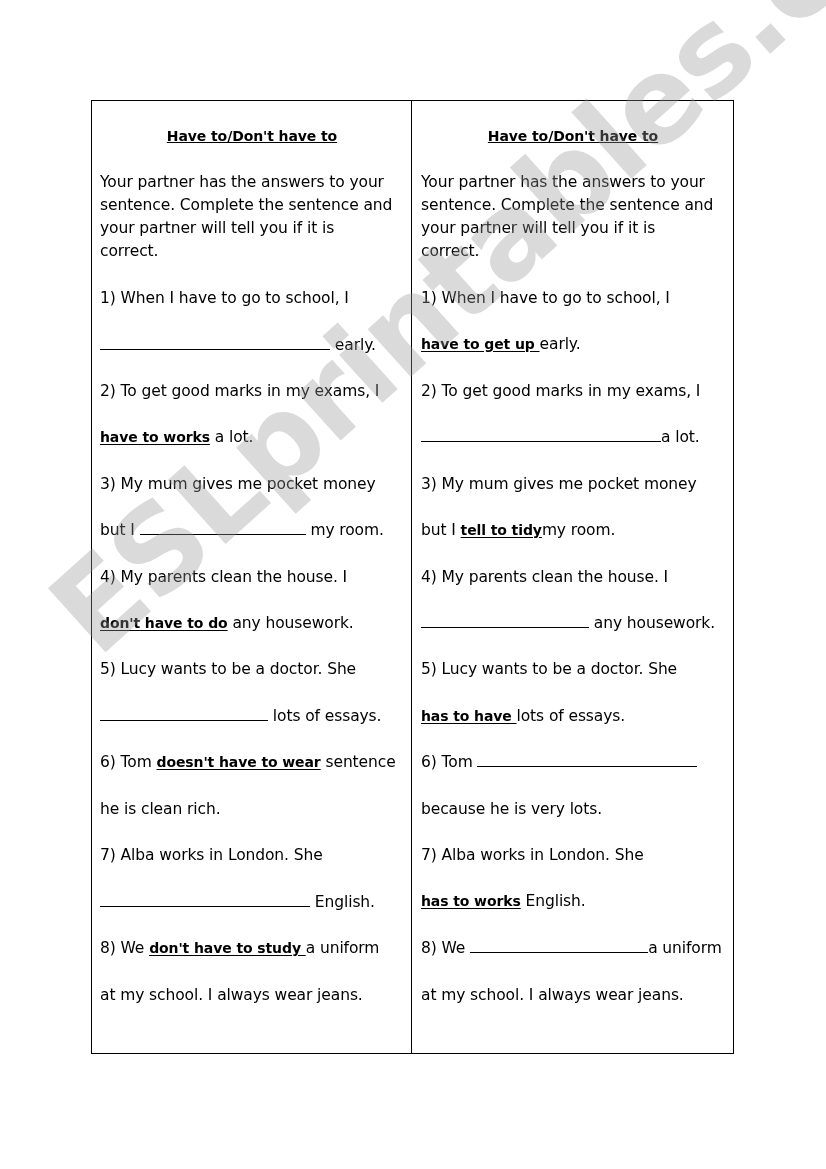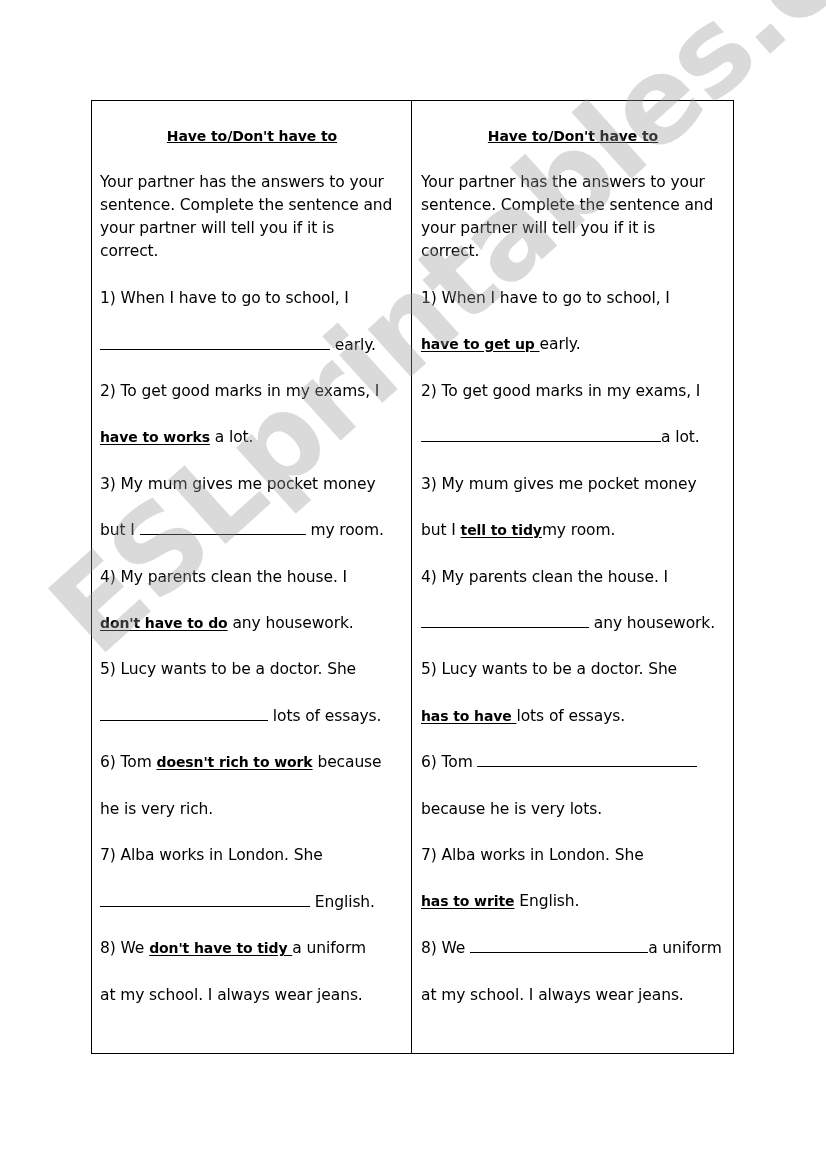--- a/index.html
+++ b/index.html
@@ -52,31 +52,31 @@
   <div class="line" style="top:513px">
     <span class="ans">don't have to do</span><span> any housework.</span>
   </div>
 
   <div class="line" style="top:559px">5) Lucy wants to be a doctor. She</div>
   <div class="line" style="top:606px">
     <span class="blank" style="width:168px"></span><span> lots of essays.</span>
   </div>
 
   <div class="line" style="top:652px">
-    <span>6) Tom </span><span class="ans">doesn't rich to work</span><span> because</span>
+    <span>6) Tom </span><span class="ans">doesn't have to wear</span><span> sentence</span>
   </div>
-  <div class="line" style="top:699px">he is very rich.</div>
+  <div class="line" style="top:699px">he is clean rich.</div>
 
   <div class="line" style="top:745px">7) Alba works in London. She</div>
   <div class="line" style="top:792px">
     <span class="blank" style="width:210px"></span><span> English.</span>
   </div>
 
   <div class="line" style="top:838px">
-    <span>8) We </span><span class="ans">don't have to tidy </span><span>a uniform</span>
+    <span>8) We </span><span class="ans">don't have to study </span><span>a uniform</span>
   </div>
   <div class="line" style="top:885px">at my school. I always wear jeans.</div>
 </div>
 
 <div class="col right">
   <div class="line title" style="top:26px">Have to/Don't have to</div>
   <div class="line" style="top:72px">Your partner has the answers to your</div>
   <div class="line" style="top:95px">sentence. Complete the sentence and</div>
   <div class="line" style="top:118px">your partner will tell you if it is</div>
   <div class="line" style="top:141px">correct.</div>
@@ -106,21 +106,21 @@
     <span class="ans">has to have </span><span> lots of essays.</span>
   </div>
 
   <div class="line" style="top:652px">
     <span>6) Tom </span><span class="blank" style="width:220px"></span>
   </div>
   <div class="line" style="top:699px">because he is very lots.</div>
 
   <div class="line" style="top:745px">7) Alba works in London. She</div>
   <div class="line" style="top:791px">
-    <span class="ans">has to write</span><span> English.</span>
+    <span class="ans">has to works</span><span> English.</span>
   </div>
 
   <div class="line" style="top:838px">
     <span>8) We </span><span class="blank" style="width:178px"></span><span>a uniform</span>
   </div>
   <div class="line" style="top:885px">at my school. I always wear jeans.</div>
 </div>
 
 <div class="watermark">ESLprintables.com</div>
 

